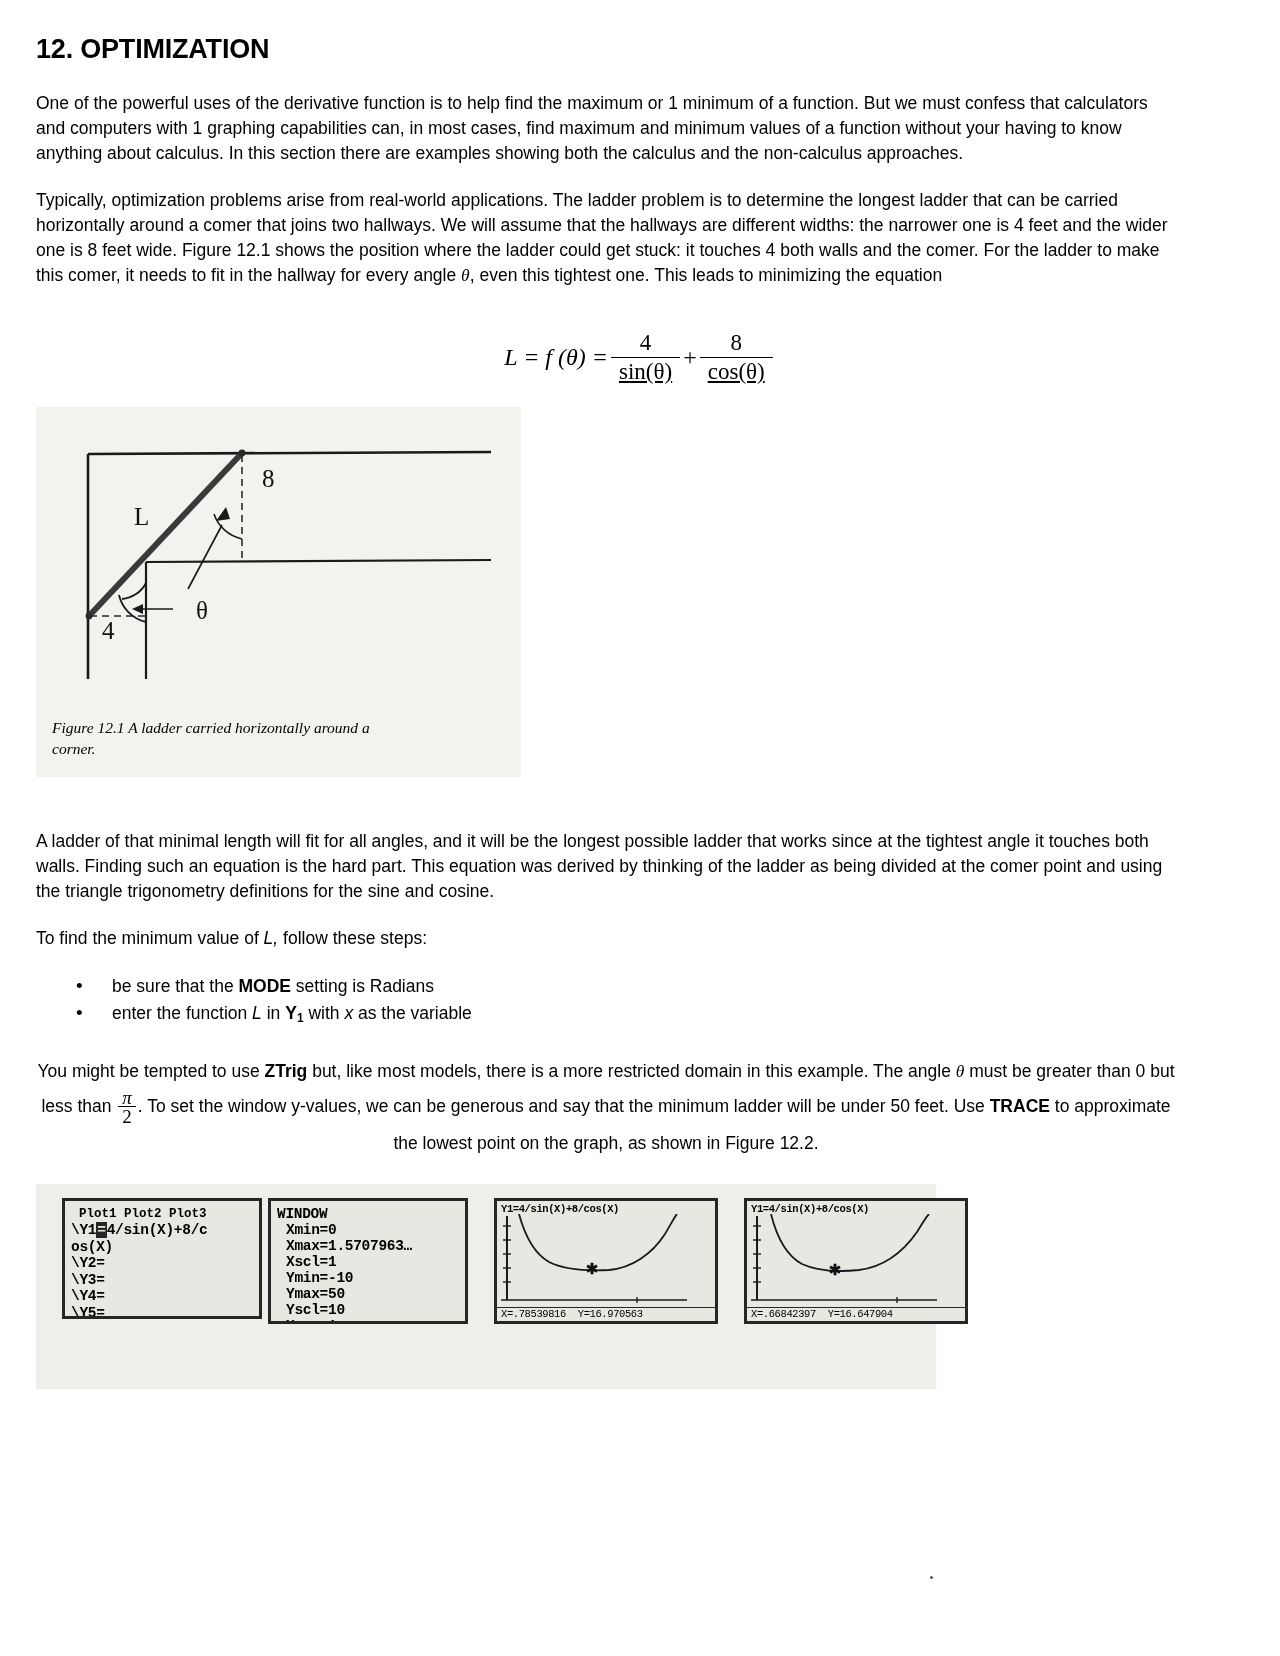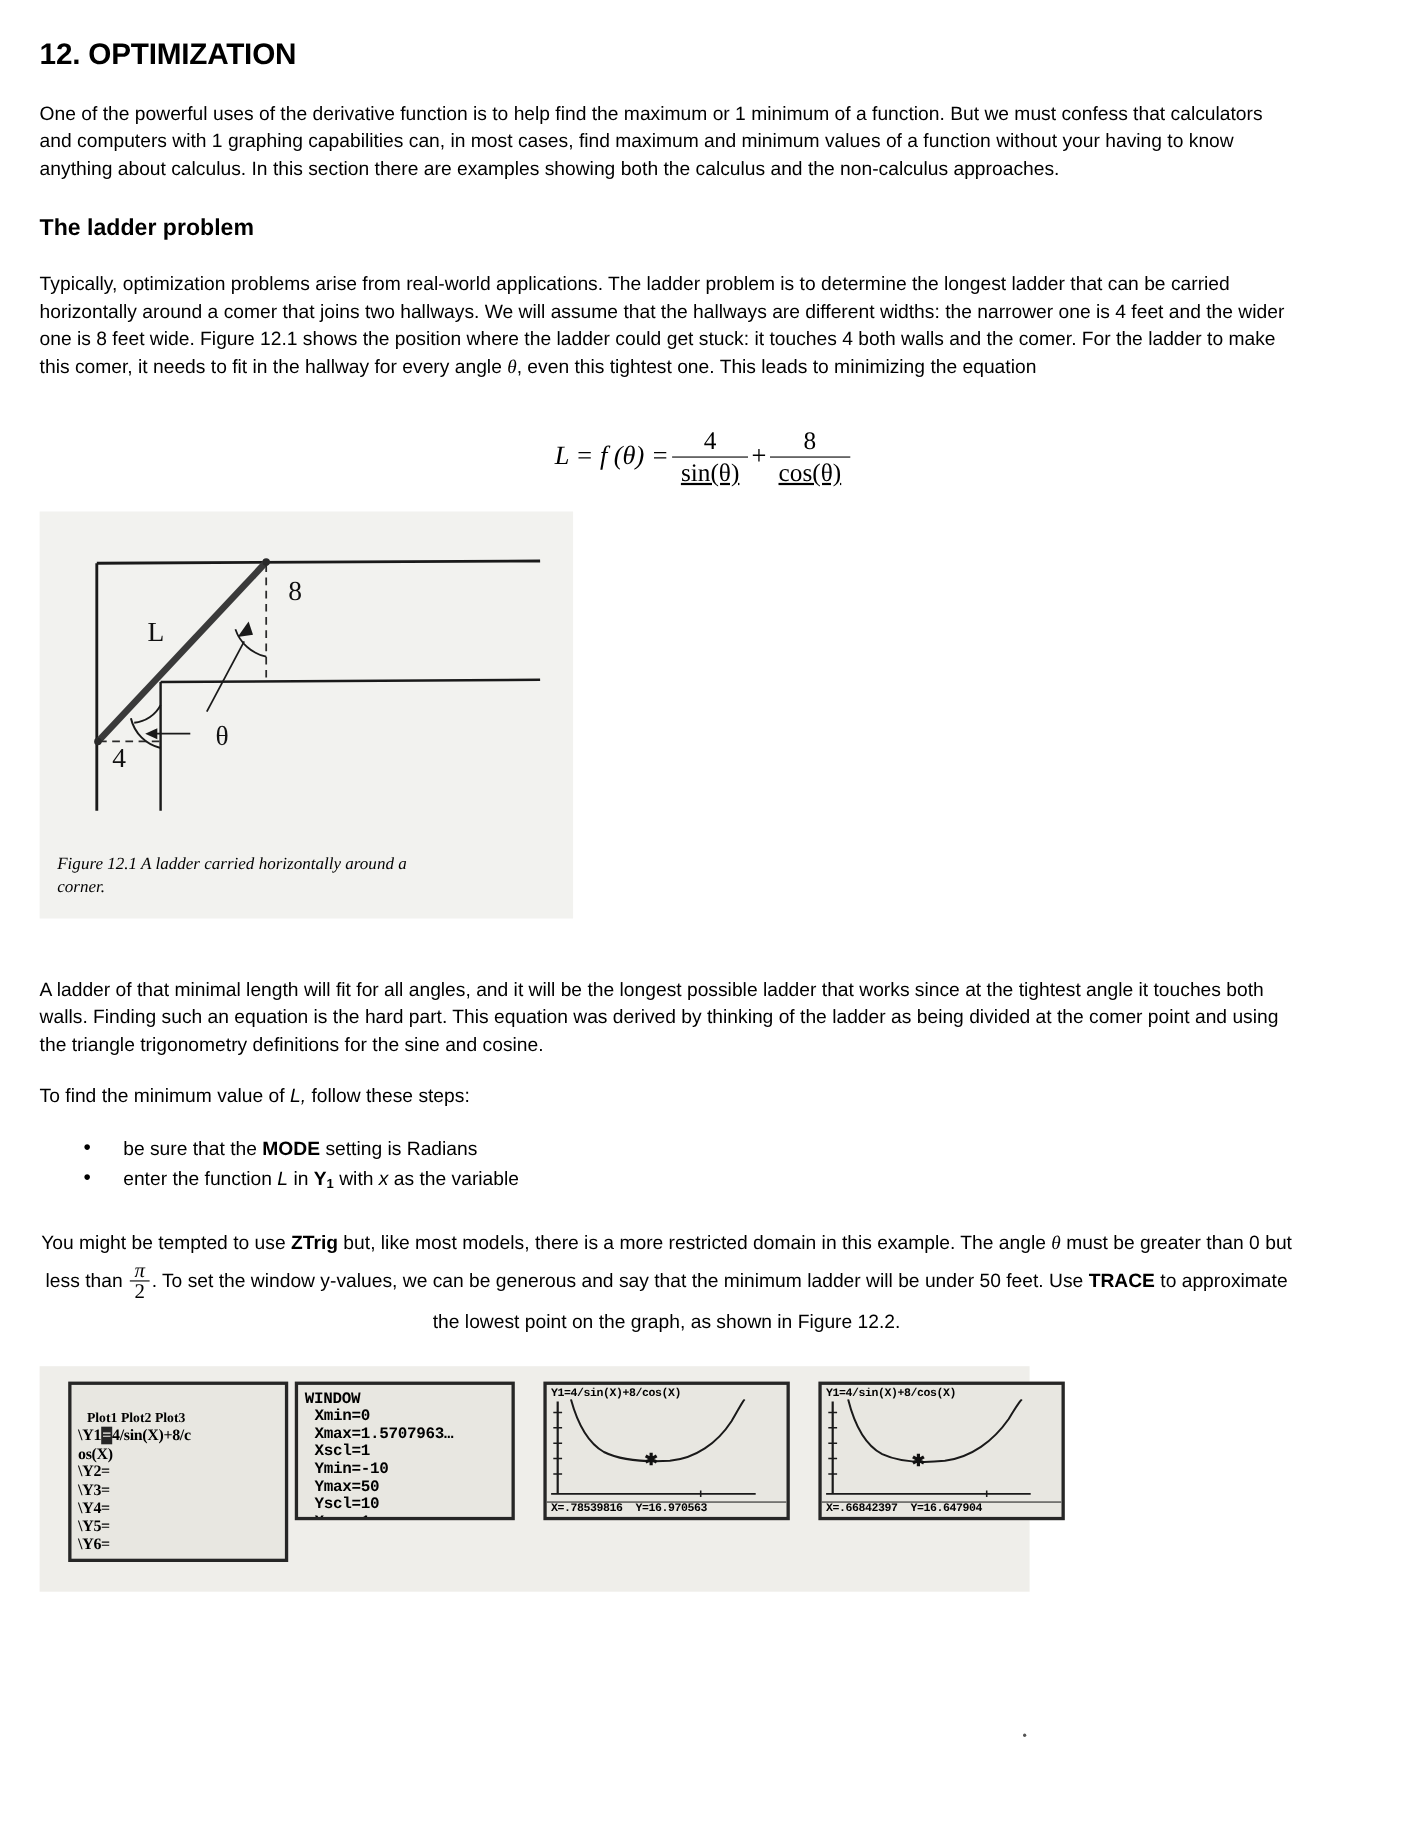--- a/index.html
+++ b/index.html
@@ -152,21 +152,21 @@
     display: flex;
     gap: 6px;
   }
   .calc-screen {
     background: #e8e7e1;
     border: 3px solid #262626;
     font-family: "Liberation Mono", monospace;
     position: relative;
     overflow: hidden;
   }
-  .screen-ye { width: 200px; height: 164px; padding: 22px 6px; font-family: Liberation Serif, serif; }
+  .screen-ye { width: 200px; height: 121px; padding: 5px 6px; }
   .screen-win { width: 200px; height: 126px; padding: 5px 6px; }
   .screen-gr { width: 224px; height: 126px; padding: 0; margin-left: 20px; }
 
   .ye-line {
     font-size: 14.5px;
     line-height: 16.5px;
     letter-spacing: -0.3px;
     font-weight: bold;
     white-space: pre;
   }
@@ -186,21 +186,21 @@
     padding: 2px 0 0 4px;
     height: 14px;
     white-space: nowrap;
   }
   .gr-plot { position: absolute; left: 0; top: 13px; width: 193px; height: 94px; }
   .gr-foot {
     position: absolute;
     left: 0; bottom: 1px;
     width: 100%;
     font-size: 10.5px;
-    font-weight: bold;
+    font-weight: normal;
     letter-spacing: -0.4px;
     padding-left: 4px;
     white-space: nowrap;
     border-top: 1.5px solid #262626;
   }
   .fig2-caption {
     position: absolute;
     left: 40px;
     top: 168px;
     font-family: "Liberation Serif", serif;
@@ -224,21 +224,20 @@
 </style>
 </head>
 <body>
 
 <div class="page">
 
   <h1 class="doc-title">12. OPTIMIZATION</h1>
 
   <p class="para">One of the powerful uses of the derivative function is to help find the maximum or 1 minimum of a function. But we must confess that calculators and computers with 1 graphing capabilities can, in most cases, find maximum and minimum values of a function without your having to know anything about calculus. In this section there are examples showing both the calculus and the non-calculus approaches.</p>
 
-  <h2 class="section-title">The ladder problem</h2>
 
   <p class="para"><span>Typically, optimization problems arise from real-world applications. The ladder problem is to determine the longest ladder that can be carried horizontally around a comer that joins two hallways. We will assume that the hallways are different widths: the narrower one is 4 feet and the wider one is 8 feet wide. Figure 12.1 shows the position where the ladder could get stuck: it touches 4 both walls and the comer. For the ladder to make this comer, it needs to fit in the hallway for every angle </span><span class="theta">θ</span><span>, even this tightest one. This leads to minimizing the equation</span></p>
 
   <div class="eq-block">
     <span class="eq-inline-wrap">
       <span>L = f (θ) =</span>
       <span class="frac">
         <span class="num">4</span>
         <span class="bar"></span>
         <span class="den">sin(θ)</span>

